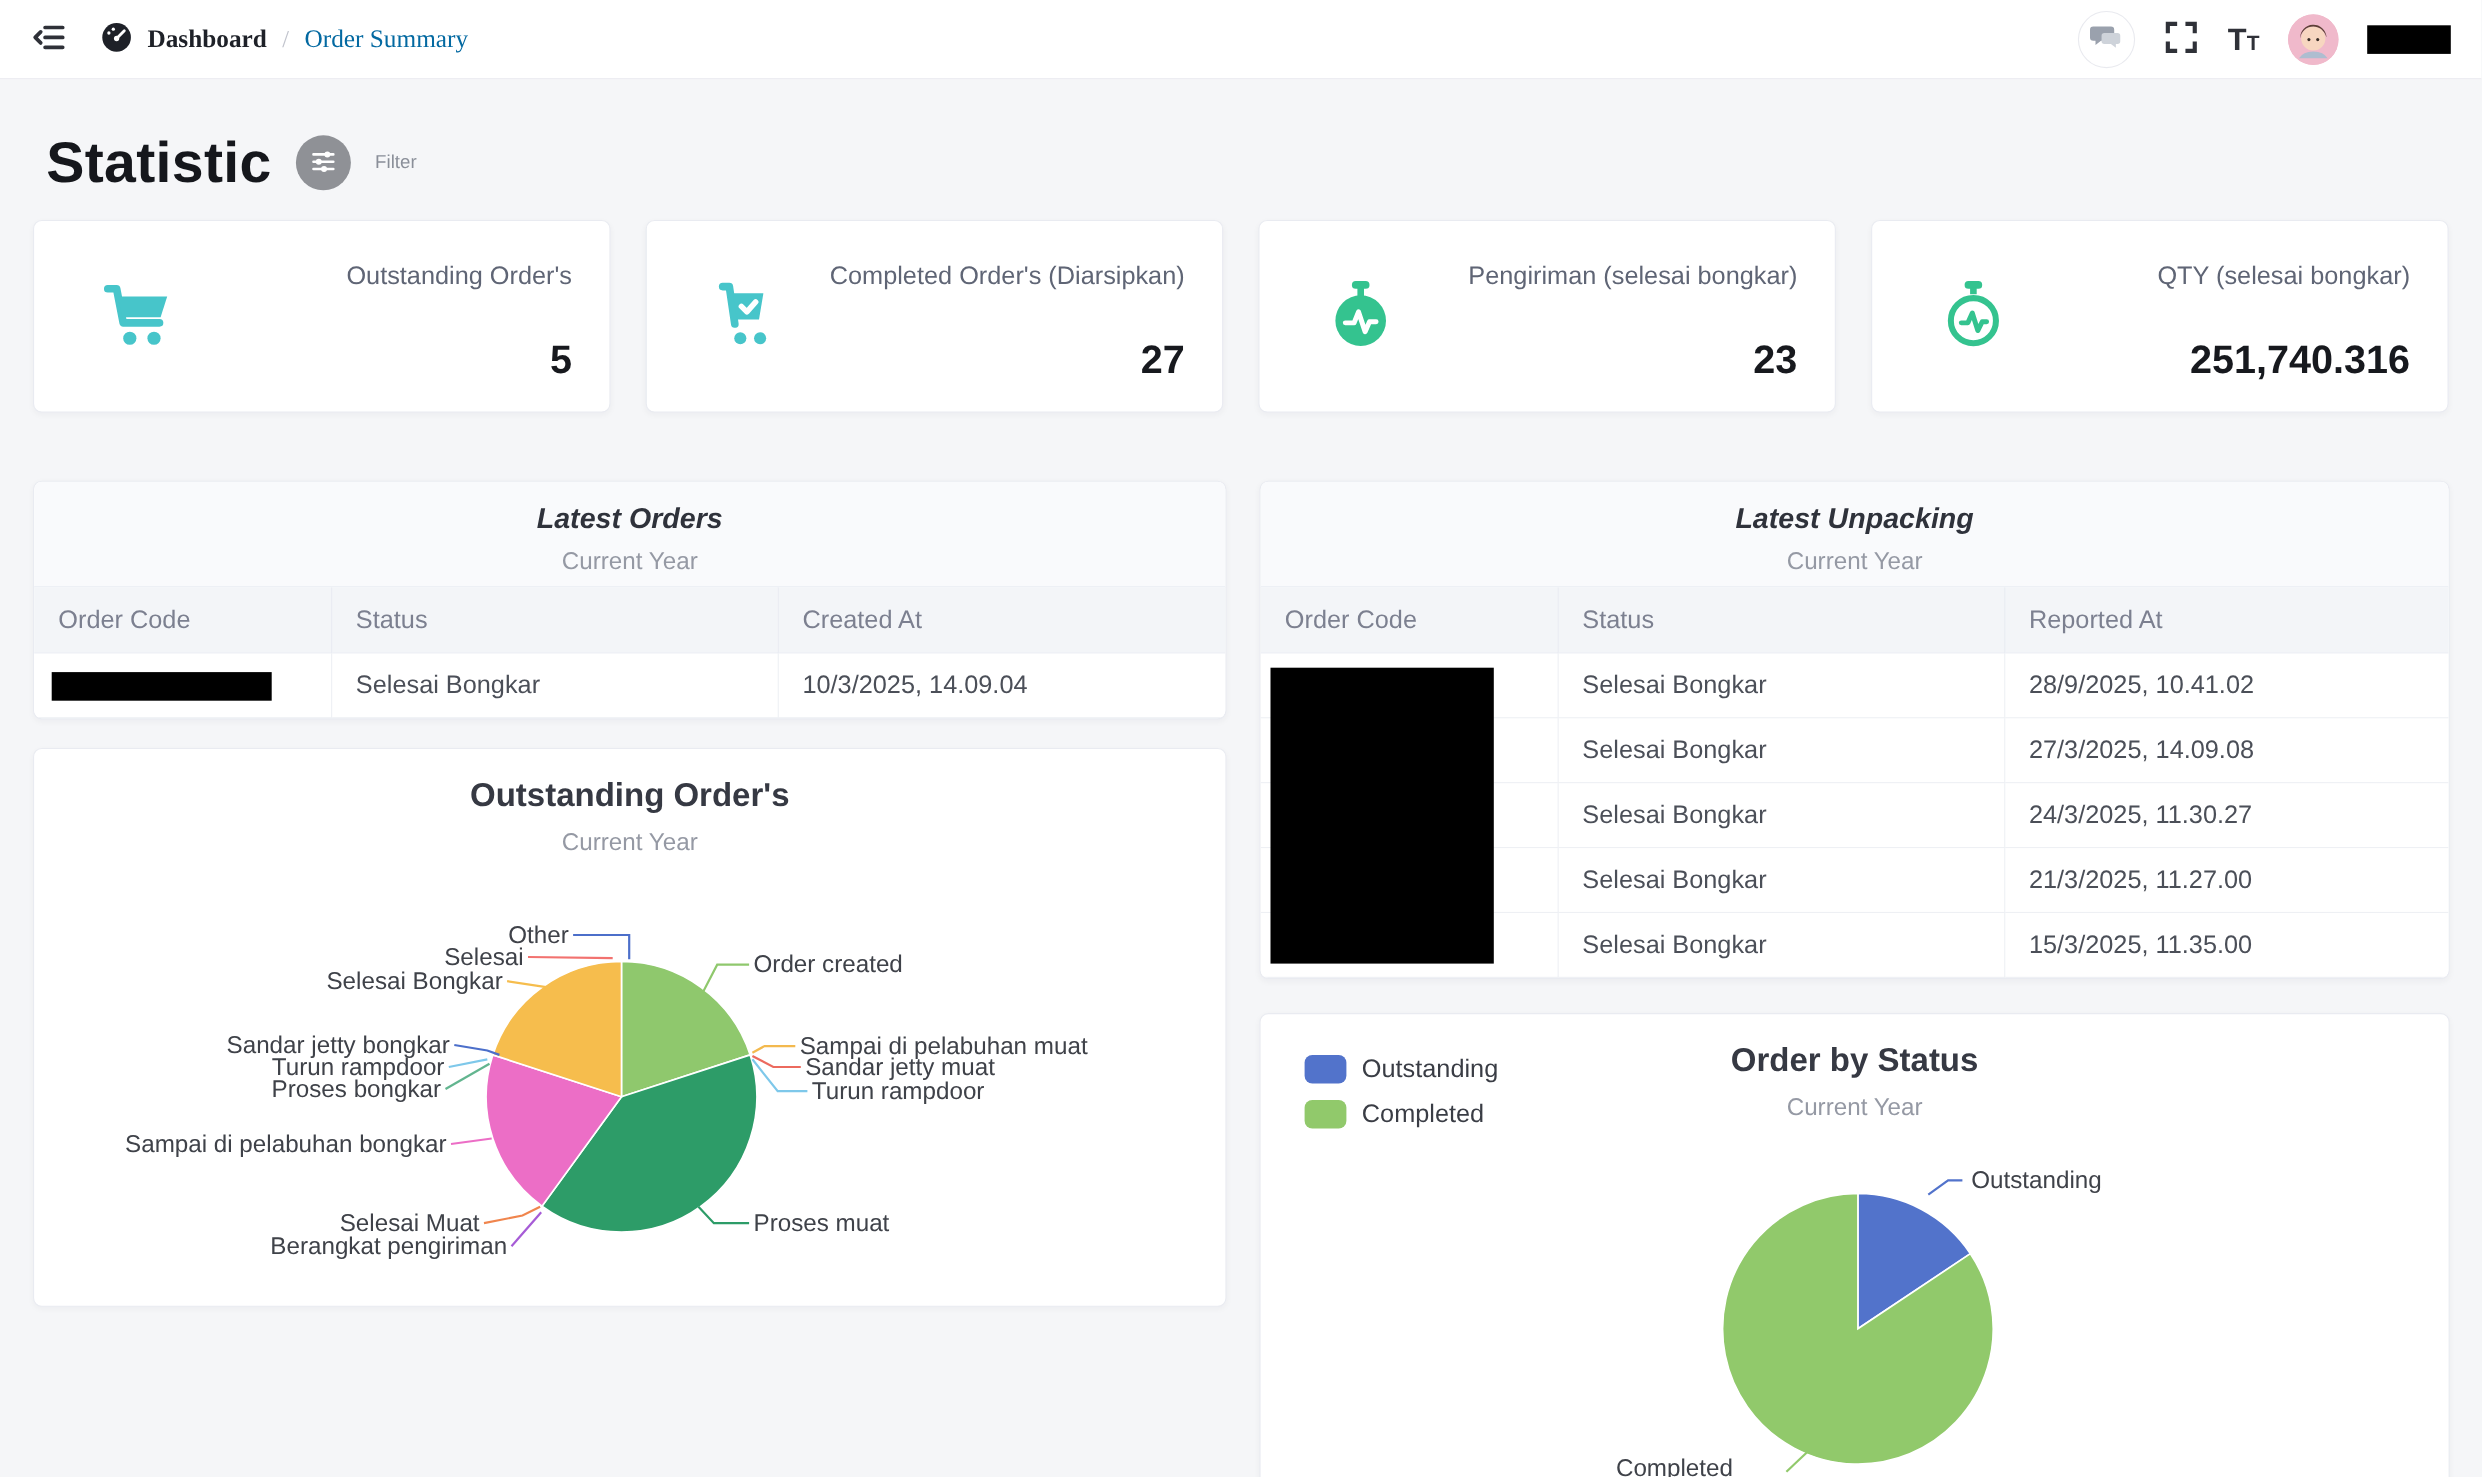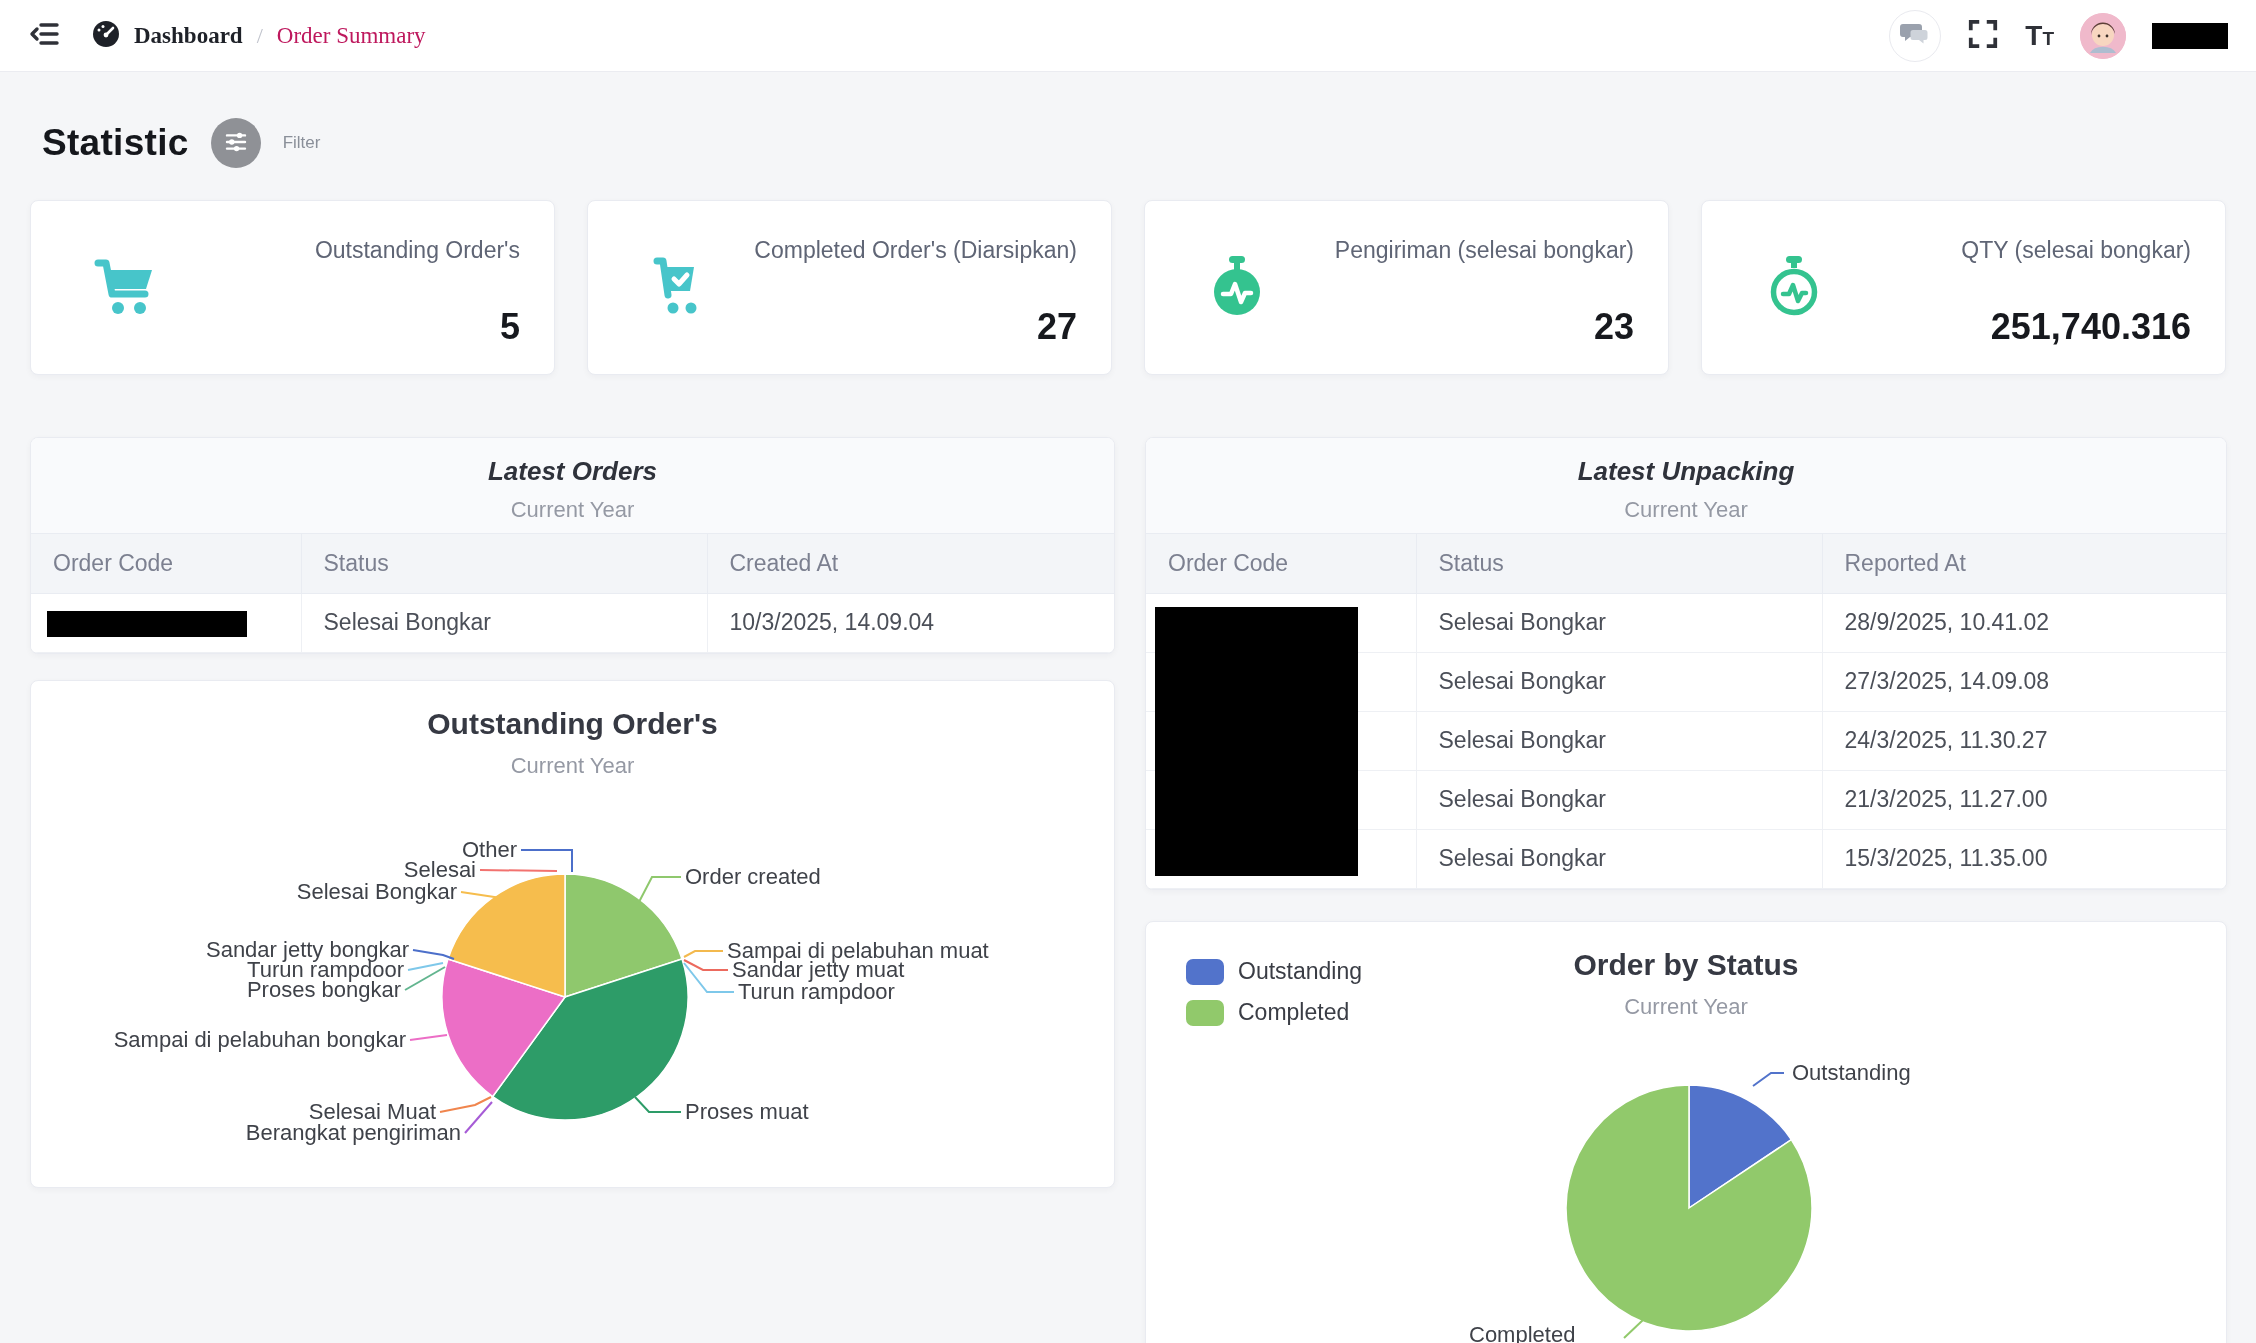--- a/index.html
+++ b/index.html
@@ -8,33 +8,33 @@
   #app { position:relative; width:2256px; height:1343px; }
 
   
   .navbar { position:absolute; top:0; left:0; right:0; height:72px; background:#fff;
             border-bottom:1px solid #ebecf1; display:flex; align-items:center; padding:0 28px; z-index:5; }
   .nav-left { display:flex; align-items:center; gap:24px;font-family:Liberation Serif, serif; }
   .icon-btn { background:none; border:none; cursor:pointer; display:flex; align-items:center; justify-content:flex-start; }
   .breadcrumb { display:flex; align-items:center; gap:14px; font-size:23px; }
   .crumb-main { font-weight:700; color:#1e2128; display:flex; align-items:center; gap:12px; }
   .crumb-sep { color:#c0c3cc; font-size:22px; }
-  .crumb-current { color:#be185d; }
+  .crumb-current { color:#0369a1; }
   .nav-right { margin-left:auto; display:flex; align-items:center; gap:26px; }
   .chat-circle { width:52px; height:52px; border-radius:50%; border:1px solid #e9eaef; background:#fff;
                  display:flex; align-items:center; justify-content:center; }
   .tt-btn { font-weight:700; color:#2f3138; }
   .tt-big { font-size:28px; }
   .tt-small { font-size:19px; }
   .avatar { width:46px; height:46px; border-radius:50%; overflow:hidden; background:#f0b9cb; flex:0 0 auto; }
   .redacted-name { width:76px; height:26px; background:#000; }
 
   
   .stat-head { position:absolute; top:118px; left:42px; display:flex; align-items:center; gap:22px; }
-  .stat-title { font-size:37px; font-weight:600; color:#15171c; letter-spacing:.3px; }
+  .stat-title { font-size:52px; font-weight:600; color:#15171c; letter-spacing:.3px; }
   .filter-btn { width:50px; height:50px; border-radius:50%; background:#8f9196; border:none; cursor:pointer;
                 display:flex; align-items:center; justify-content:center; }
   .filter-label { font-size:17px; color:#8a8f99; }
 
   
   .cards-row { position:absolute; top:200px; left:30px; width:2196px; height:175px;
                display:grid; grid-template-columns:repeat(4,1fr); gap:32px; }
   .stat-card { position:relative; background:#fff; border:1px solid #e9ebf1; border-radius:8px;
                box-shadow:0 2px 6px rgba(20,25,40,.04); }
   .stat-card .icon-wrap { position:absolute; left:56px; top:50%; transform:translateY(-50%); }

